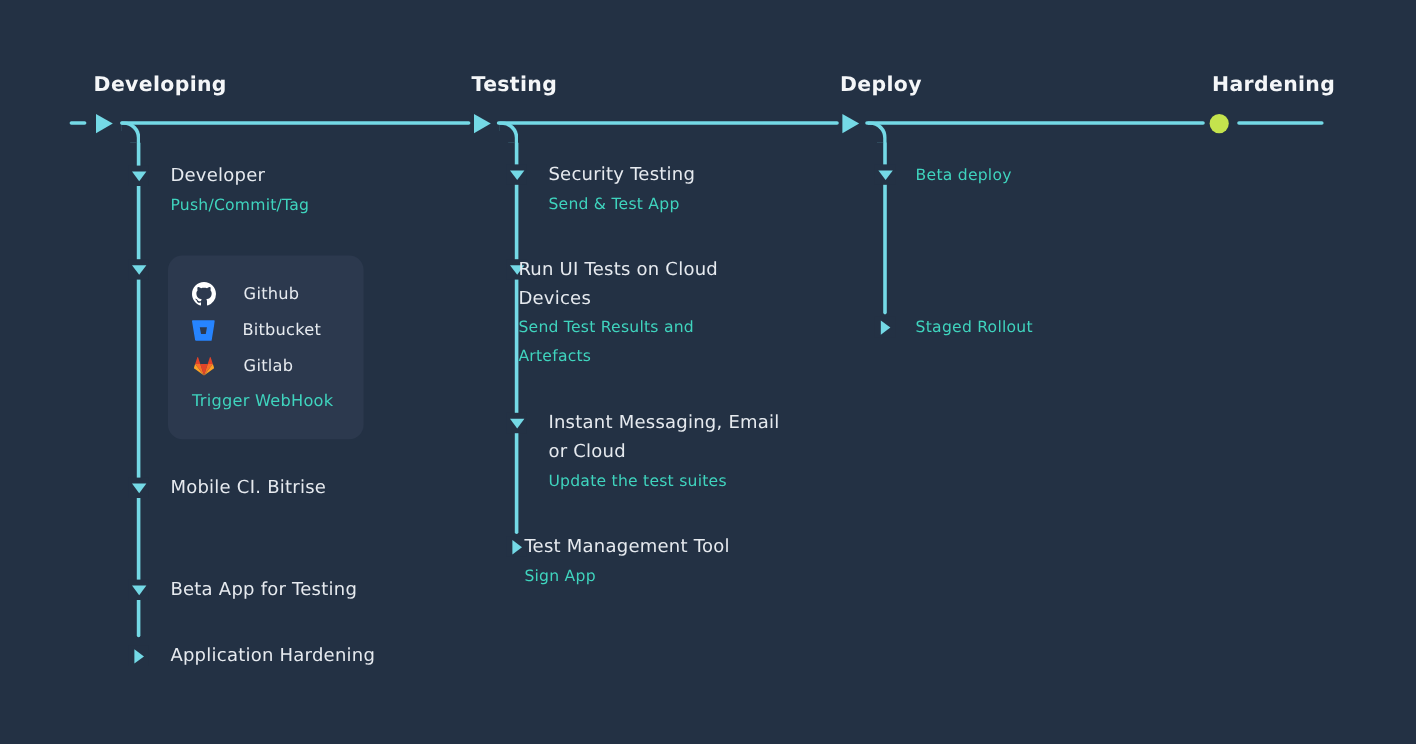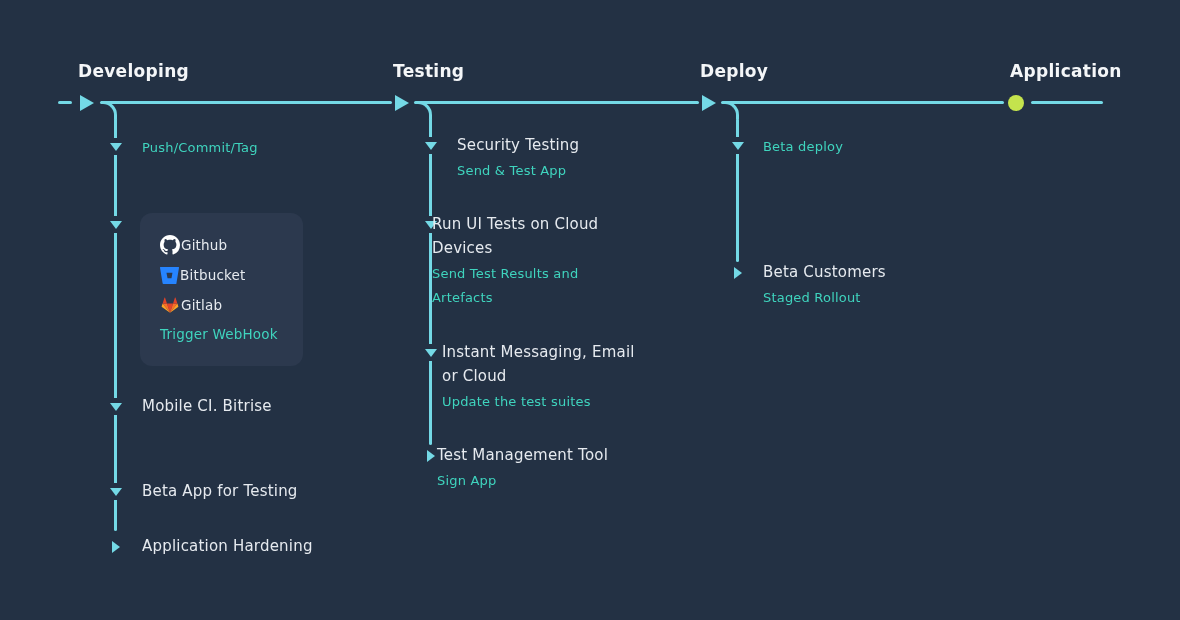--- a/index.html
+++ b/index.html
@@ -47,34 +47,34 @@
   }
   
   .item { position:absolute; }
   .item .title { color:#e6eaef; font-size:15px; line-height:24px; letter-spacing:.2px; }
   .item .subtitle { color:#3fd4be; font-size:13px; line-height:24px; margin-top:2px; letter-spacing:.2px; }
   
   .card {
     position:absolute; left:140px; top:213px; width:163px; height:153px;
     background:#2c394e; border-radius:12px; padding:22px 20px 0 20px;
   }
-  .provider-row { display:flex; align-items:center; gap:1px; height:20px; margin-bottom:10px; }
+  .provider-row { display:flex; align-items:center; gap:23px; height:20px; margin-bottom:10px; }
   .provider-row svg { flex:0 0 auto; display:block; }
   .provider-label { color:#e6eaef; font-size:13.5px; letter-spacing:.2px; }
   .card-action { color:#3fd4be; font-size:13.5px; margin-top:11px; letter-spacing:.2px; }
 </style>
 </head>
 <body>
 
 <div class="canvas">
 
   <div class="stage-label" style="left:78px">Developing</div>
   <div class="stage-label" style="left:393px">Testing</div>
   <div class="stage-label" style="left:700px">Deploy</div>
-  <div class="stage-label" style="left:1010px">Application</div>
+  <div class="stage-label" style="left:1010px">Hardening</div>
 
   <div class="hseg" style="left:58px;width:14px"></div>
   <div class="play" style="left:80px"></div>
   <div class="hseg" style="left:100px;width:292px"></div>
   <div class="play" style="left:395px"></div>
   <div class="hseg" style="left:414px;width:285px"></div>
   <div class="play" style="left:702px"></div>
   <div class="hseg" style="left:721px;width:283px"></div>
   <div class="dot" style="left:1008px"></div>
   <div class="hseg" style="left:1031px;width:72px"></div>
@@ -83,20 +83,21 @@
   <div class="vline" style="left:114px;top:118px;height:413px"></div>
   <div class="elbow" style="left:416px"></div>
   <div class="vline" style="left:429px;top:118px;height:327px"></div>
   <div class="elbow" style="left:723px"></div>
   <div class="vline" style="left:736px;top:118px;height:144px"></div>
 
   <div class="marker" style="left:107px;top:138px">
       <div class="tri-down"></div>
     </div>
   <div class="item" style="left:142px;top:134px;width:250px">
+    <div class="title">Developer</div>
     <div class="subtitle">Push/Commit/Tag</div>
   </div>
 
   <div class="marker" style="left:107px;top:216px">
       <div class="tri-down"></div>
     </div>
   <div class="card">
     <div class="provider-row">
       <svg width="20" height="20" viewBox="0 0 16 16">
         <path fill="#ffffff" d="M8 0C3.58 0 0 3.58 0 8c0 3.54 2.29 6.53 5.47 7.59.4.07.55-.17.55-.38 0-.19-.01-.82-.01-1.49-2.01.37-2.53-.49-2.69-.94-.09-.23-.48-.94-.82-1.13-.28-.15-.68-.52-.01-.53.63-.01 1.08.58 1.23.82.72 1.21 1.87.87 2.33.66.07-.52.28-.87.51-1.07-1.78-.2-3.64-.89-3.64-3.95 0-.87.31-1.59.82-2.15-.08-.2-.36-1.02.08-2.12 0 0 .67-.21 2.2.82.64-.18 1.32-.27 2-.27s1.36.09 2 .27c1.53-1.04 2.2-.82 2.2-.82.44 1.1.16 1.92.08 2.12.51.56.82 1.27.82 2.15 0 3.07-1.87 3.75-3.65 3.95.29.25.54.73.54 1.48 0 1.07-.01 1.93-.01 2.2 0 .21.15.46.55.38A8.01 8.01 0 0 0 16 8c0-4.42-3.58-8-8-8z"></path>
@@ -157,21 +158,21 @@
       <div class="tri-down"></div>
     </div>
   <div class="item" style="left:432px;top:212px;width:195px">
     <div class="title">Run UI Tests on Cloud Devices</div>
     <div class="subtitle">Send Test Results and Artefacts</div>
   </div>
 
   <div class="marker" style="left:422px;top:344px">
       <div class="tri-down"></div>
     </div>
-  <div class="item" style="left:442px;top:340px;width:195px">
+  <div class="item" style="left:457px;top:340px;width:195px">
     <div class="title">Instant Messaging, Email or Cloud</div>
     <div class="subtitle">Update the test suites</div>
   </div>
 
   <div class="marker" style="left:422px;top:447px">
       <div class="tri-right"></div>
     </div>
   <div class="item" style="left:437px;top:443px;width:210px">
     <div class="title">Test Management Tool</div>
     <div class="subtitle">Sign App</div>
@@ -181,17 +182,16 @@
       <div class="tri-down"></div>
     </div>
   <div class="item" style="left:763px;top:133px;width:178px">
     <div class="subtitle">Beta deploy</div>
   </div>
 
   <div class="marker" style="left:729px;top:264px">
       <div class="tri-right"></div>
     </div>
   <div class="item" style="left:763px;top:260px;width:178px">
-    <div class="title">Beta Customers</div>
     <div class="subtitle">Staged Rollout</div>
   </div>
 
 </div>
 
 </body></html>

